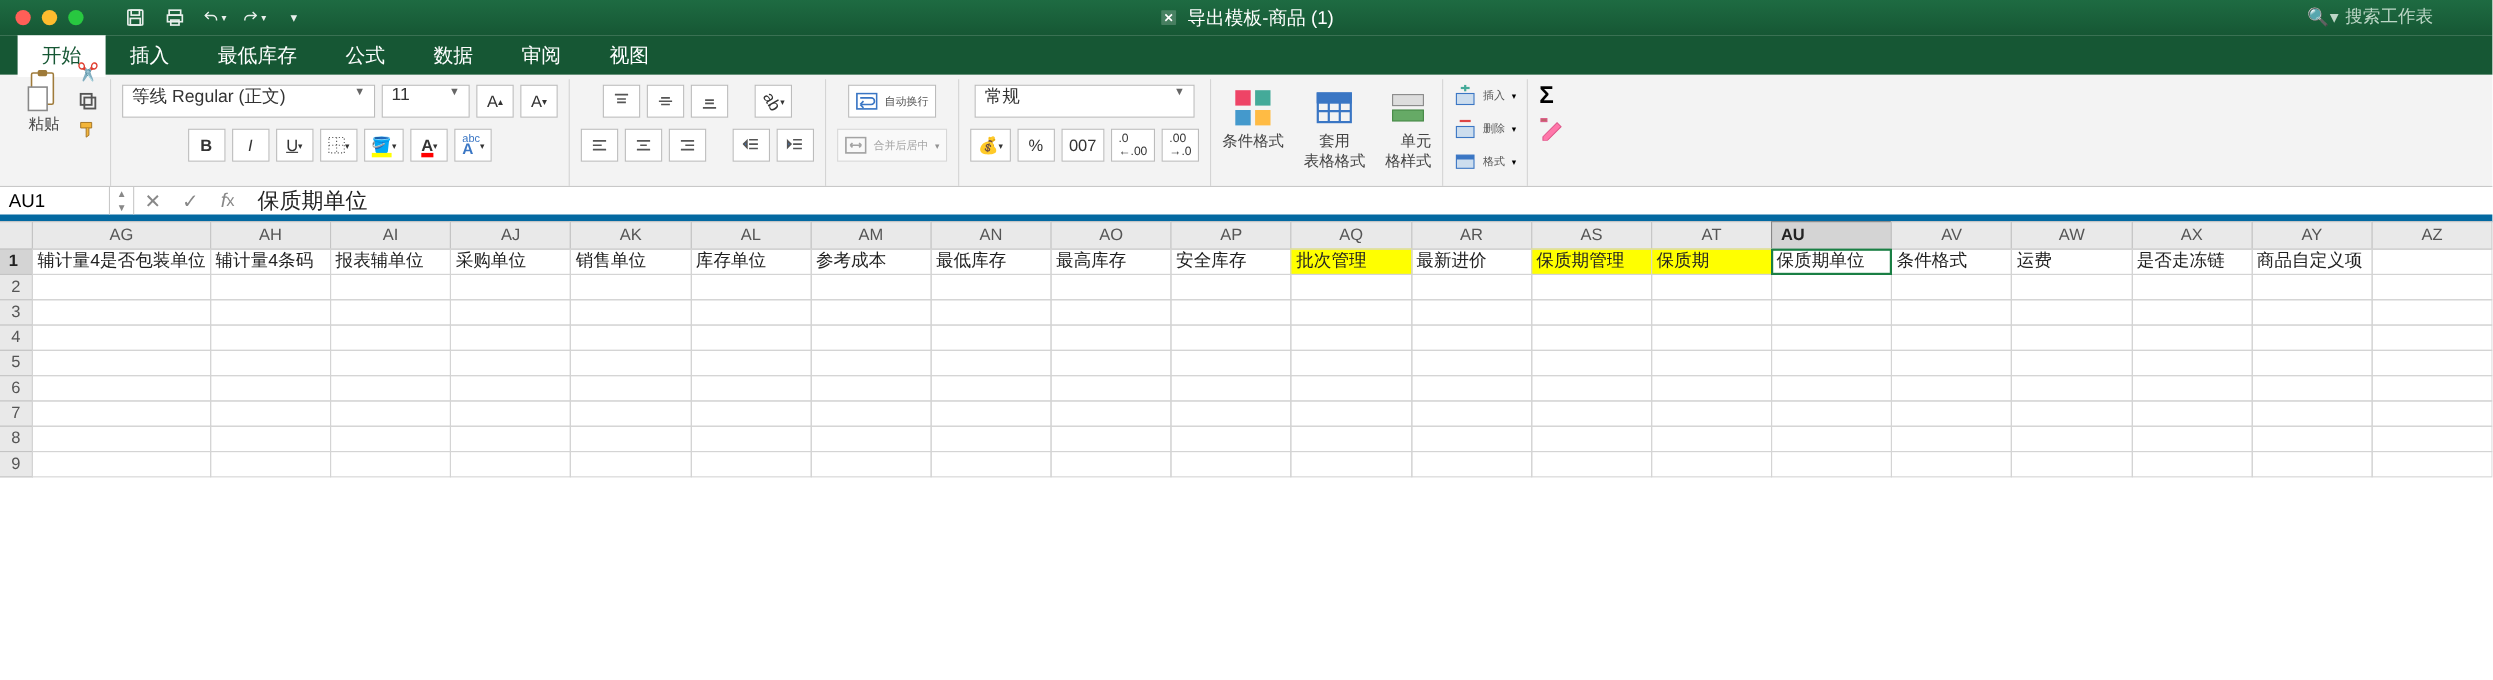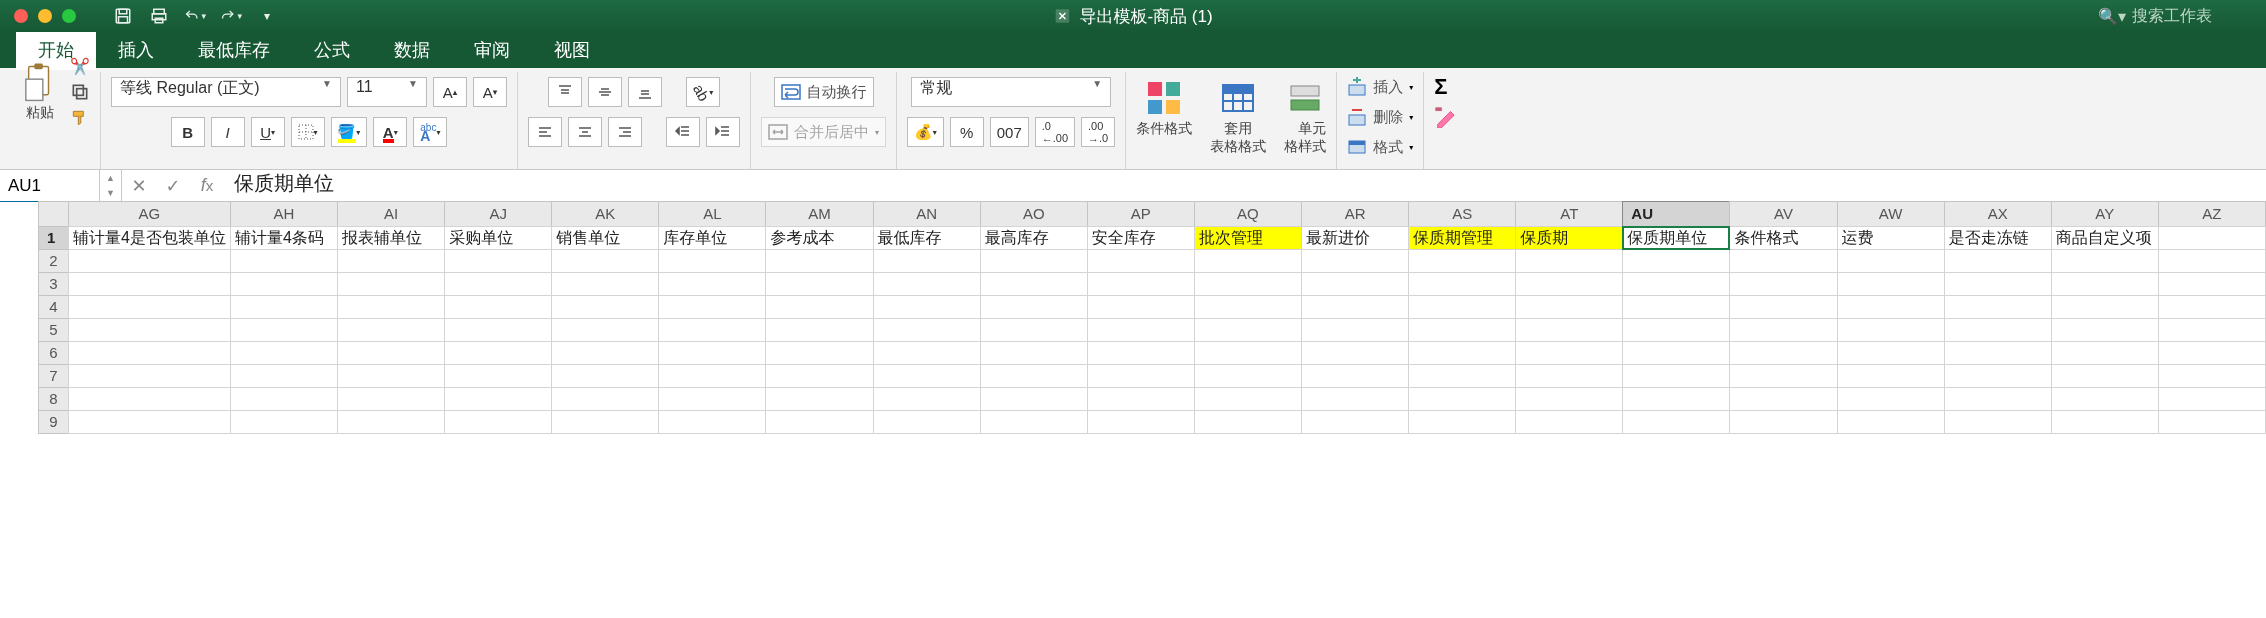--- a/index.html
+++ b/index.html
@@ -26,33 +26,33 @@
 .ribbon { height: 102px; background: #f3f3f3; border-bottom: 1px solid #c8c8c8; display: flex; padding: 4px 10px 0 10px; }
 .group { display: flex; flex-direction: column; align-items: center; padding: 0 10px; border-right: 1px solid #d4d4d4; justify-content: flex-start; }
 .group:last-child { border-right: none; }
 .group .row { display: flex; align-items: center; gap: 6px; height: 40px; }
 .group .big { display: flex; flex-direction: column; align-items: center; gap: 2px; font-size: 14px; color: #444; }
 .group .big .ico { width: 40px; height: 40px; display:flex; align-items:center; justify-content:center; }
 .sel { height: 30px; background: #fff; border: 1px solid #bcbcbc; display: flex; align-items: flex-start; padding: 0 8px; font-size: 16px; color: #333; gap: 6px; }
 .sel .car { margin-left: auto; font-size: 10px; color: #666; }
 .btn { height: 30px; min-width: 30px; background: #fff; border: 1px solid #bcbcbc; display: flex; align-items: center; justify-content: center; padding: 0 6px; font-size: 15px; color: #333; }
 .btn.ic { min-width: 34px; }
-.label-sm { font-size: 15px; color: #555; }
+.label-sm { font-size: 10px; color: #555; }
 svg { display: block; }
 
 
-.fbar { height: 32px; border-bottom: 1px solid #0369a1; display: flex; background: #fff; }
+.fbar { height: 32px; border-bottom: 7px solid #0369a1; display: flex; align-items: center; background: #fff; }
 .namebox { width: 100px; border-right: 1px solid #c8c8c8; height: 100%; display: flex; align-items: center; padding: 0 8px; font-size: 17px; }
 .stepper { width: 22px; display:flex; flex-direction:column; height:100%; border-right:1px solid #c8c8c8;}
 .stepper div{flex:1; display:flex;align-items:center;justify-content:center; font-size:9px; color:#888;}
 .fbar .fbtn { width: 34px; display:flex; align-items:center; justify-content:center; color:#888; font-size:18px; }
 .fbar .finput { flex:1; padding: 0 10px; font-size: 20px; color:#222; }
 
 
-.grid { display: grid; grid-template-columns: 30px repeat(20, 1fr); padding-left: 39px; }
+.grid { display: grid; grid-template-columns: 30px repeat(20, 1fr); }
 .colhead { background: #e9e9e9; border: 1px solid #c4c4c4; border-top: 1px solid #c4c4c4; text-align: center; font-size: 15px; color: #555; height: 26px; line-height: 24px; margin: -1px 0 0 -1px; }
 .colhead.sel { background: #d4d4d4; font-weight: 600; color:#222; border:1px solid #888;}
 .corner { background: #e9e9e9; border:1px solid #c4c4c4; margin:-1px 0 0 -1px;}
 .rowhead { background: #e9e9e9; border: 1px solid #c4c4c4; text-align: center; font-size: 15px; color: #555; height: 24px; line-height:22px; margin:-1px 0 0 -1px;}
 .rowhead.sel { background: #d4d4d4; font-weight:600; color:#222;}
 .cell { border: 1px solid #d4d4d4; height: 24px; font-size: 16px; color: #222; padding: 0 4px; white-space: nowrap; overflow: visible; line-height:22px; margin:-1px 0 0 -1px;}
 .cell.hl { background: #ffff00; }
 .cell.selcell { outline: 2px solid #1a7f44; outline-offset: -2px; background:#fff; z-index:2; position:relative;}
 </style>
 </head>

